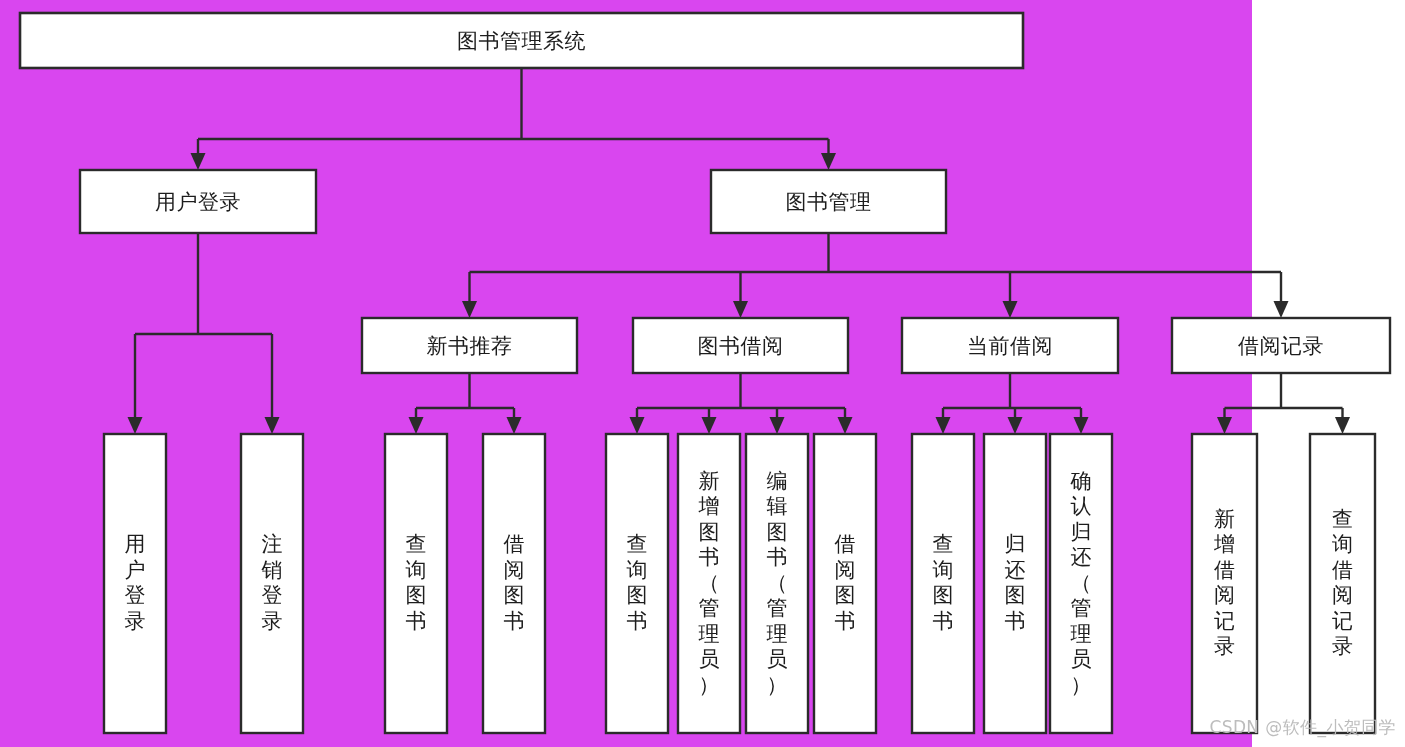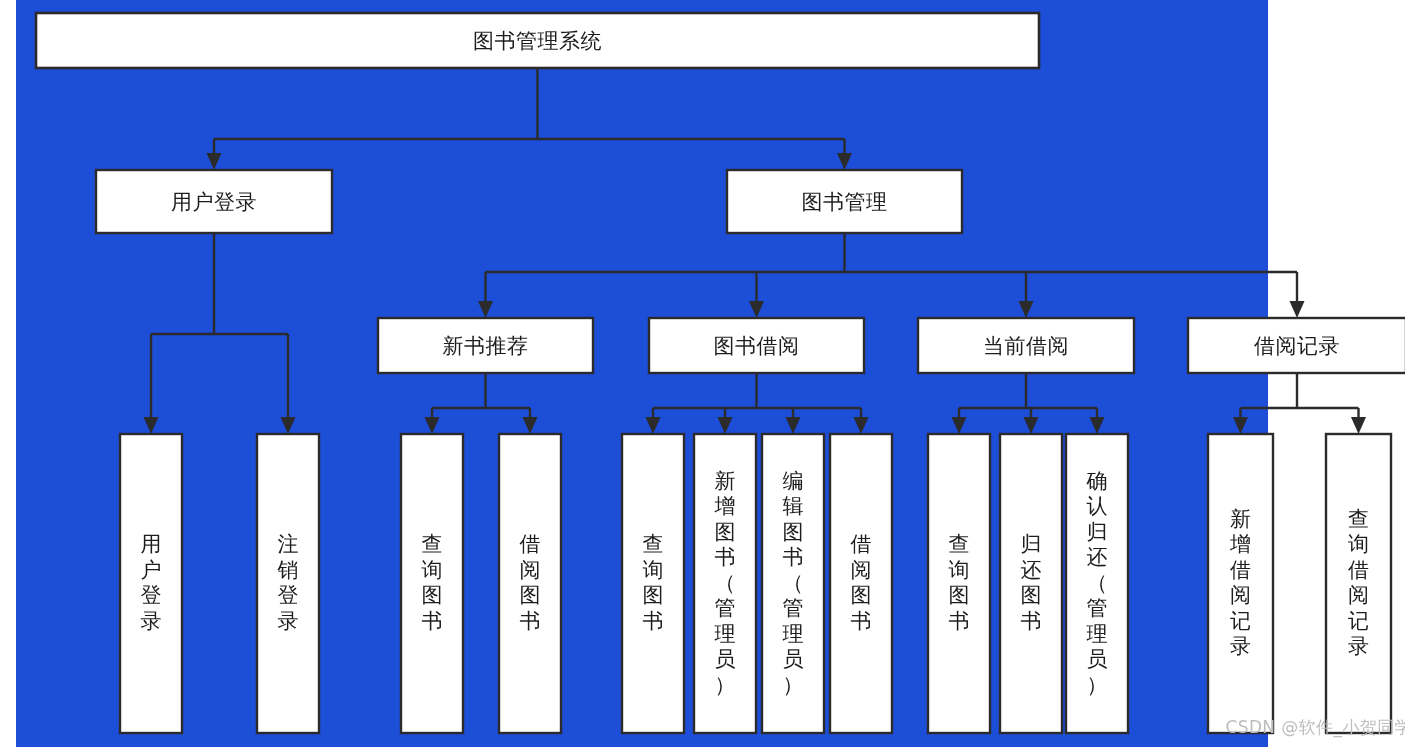--- a/index.html
+++ b/index.html
@@ -11,22 +11,21 @@
   body {
     width: 1405px;
     height: 747px;
     overflow: hidden;
     font-family: "DejaVu Sans", "Liberation Sans", sans-serif;
   }
   #diagram-root {
     position: relative;
     width: 1252px;
     height: 747px;
-    background: #1d4ed8;
-    margin-left: 16px;
+    background: #d946ef;
   }
   svg.diagram-canvas {
     position: absolute;
     left: 0;
     top: 0;
     width: 1405px;
     height: 747px;
     display: block;
   }
   .node-rect {

